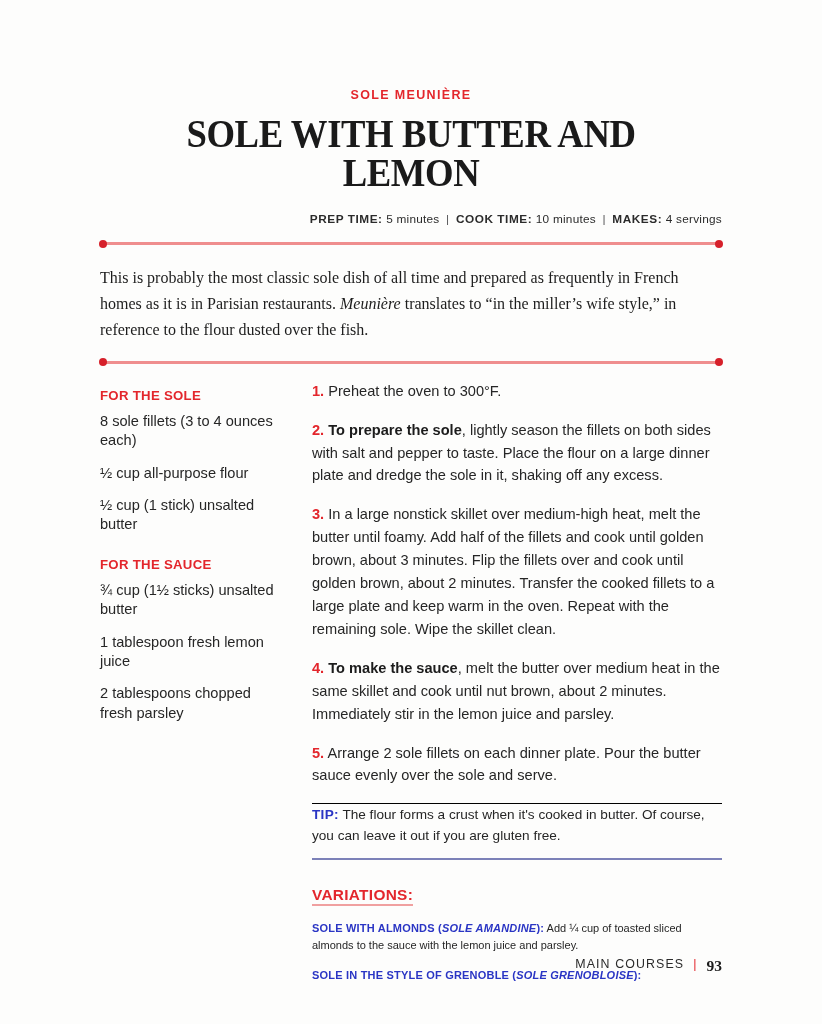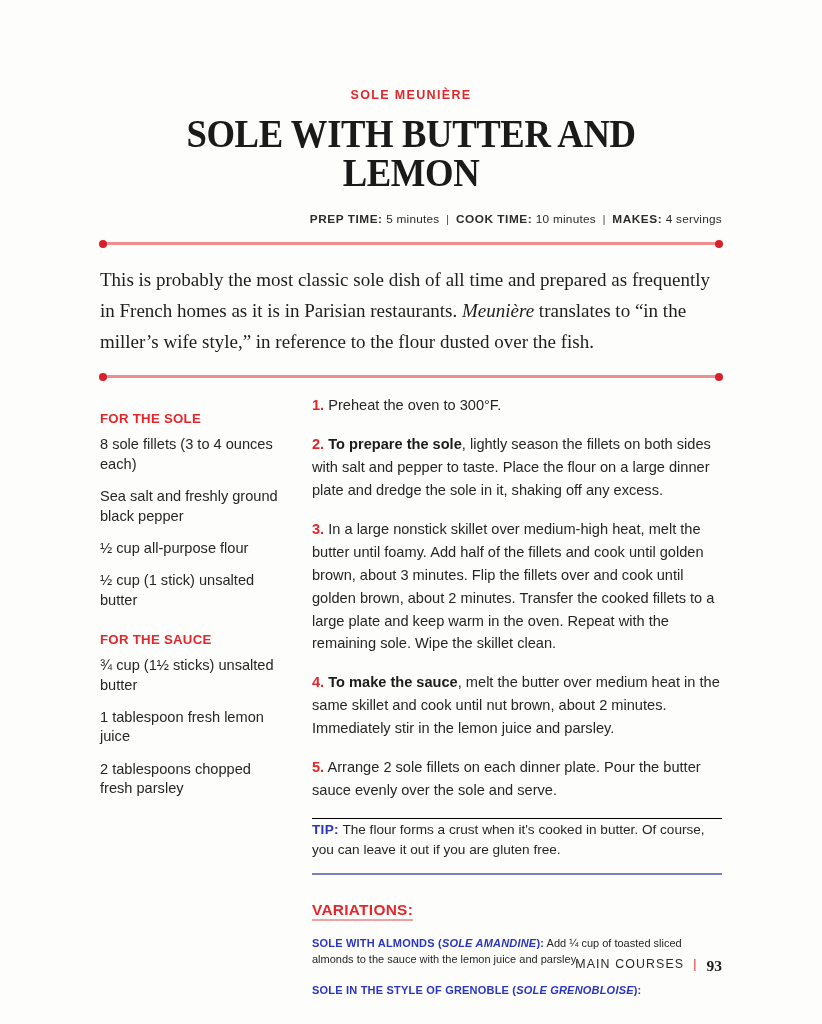--- a/index.html
+++ b/index.html
@@ -79,21 +79,21 @@
     height: 8px;
     border-radius: 50%;
     background: #d6202a;
   }
   .rule::before { left: -1px; }
   .rule::after  { right: -1px; }
 
   
   .intro {
     font-family: "Liberation Serif", serif;
-    font-size: 19px;
+    font-size: 16px;
     line-height: 1.62;
     color: #1d1d1d;
     margin: 0;
     padding: 4px 0 2px 0;
   }
   .intro i { font-style: italic; }
 
   
   .body-cols {
     display: flex;
@@ -108,21 +108,21 @@
   .col-steps {
     flex: 1 1 auto;
     padding-left: 7px;
   }
 
   .ing-heading {
     color: #e3262c;
     font-weight: bold;
     font-size: 13.2px;
     letter-spacing: 0.3px;
-    margin: 17px 0 9px 0;
+    margin: 8px 0 9px 0;
   }
   .ing-heading.second { margin-top: 22px; }
   .ing-item {
     font-size: 14.6px;
     line-height: 1.33;
     color: #262626;
     margin: 0 0 13px 0;
   }
 
   .step {
@@ -235,21 +235,20 @@
 
   <p class="intro"><span>This is probably the most classic sole dish of all time and prepared as frequently in French homes as it is in Parisian restaurants. </span><i>Meunière</i><span> translates to “in the miller’s wife style,” in reference to the flour dusted over the fish.</span></p>
 
   <div class="rule"></div>
 
   <div class="body-cols">
 
     <div class="col-ingredients">
       <p class="ing-heading">FOR THE SOLE</p>
       <p class="ing-item">8 sole fillets (3 to 4 ounces each)</p>
-      <p class="ing-item">Sea salt and freshly ground black pepper</p>
       <p class="ing-item">½ cup all-purpose flour</p>
       <p class="ing-item">½ cup (1 stick) unsalted butter</p>
 
       <p class="ing-heading second">FOR THE SAUCE</p>
       <p class="ing-item">¾ cup (1½ sticks) unsalted butter</p>
       <p class="ing-item">1 tablespoon fresh lemon juice</p>
       <p class="ing-item">2 tablespoons chopped fresh parsley</p>
     </div>
 
     <div class="col-steps">

